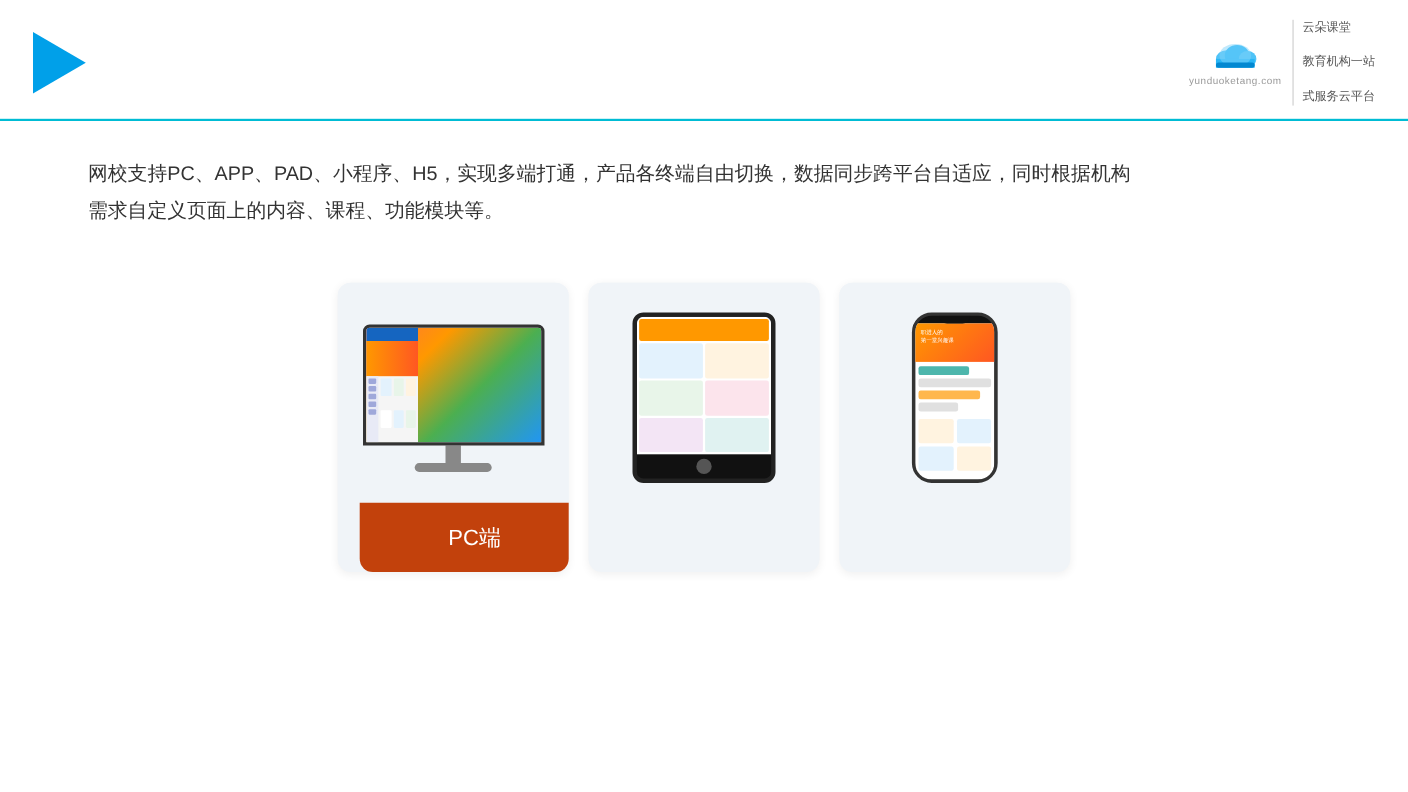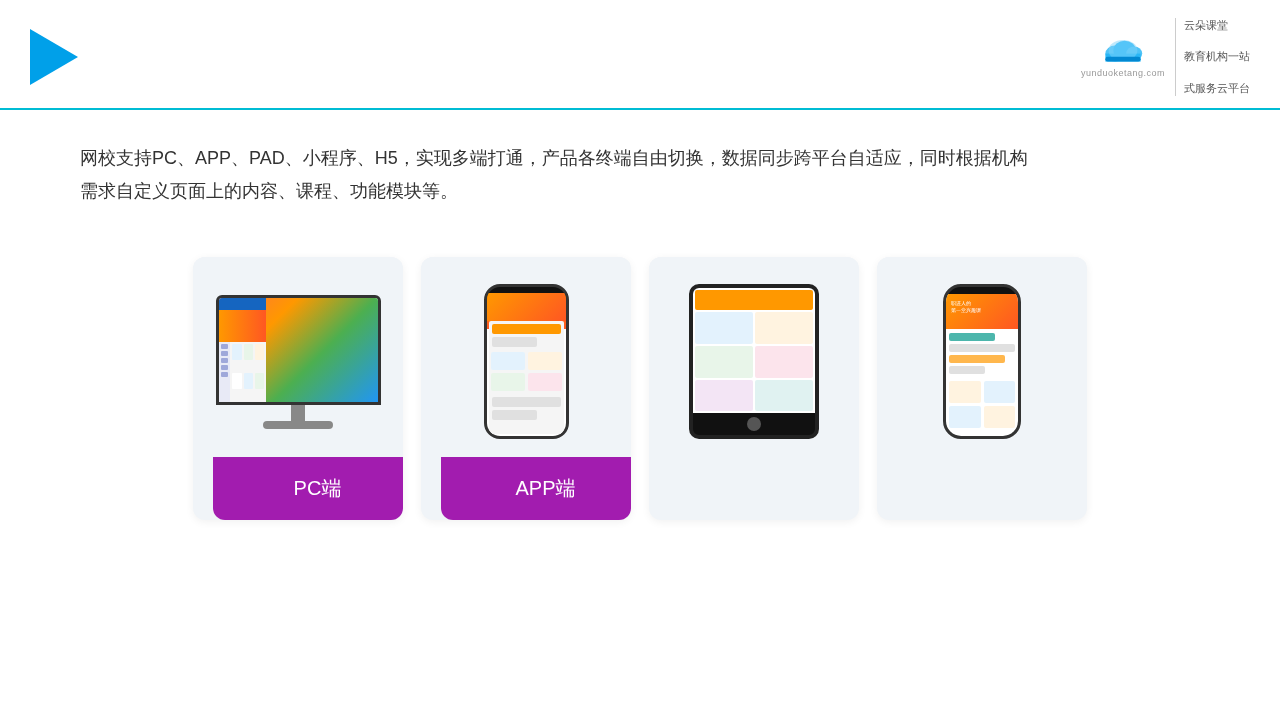--- a/index.html
+++ b/index.html
@@ -104,21 +104,21 @@
       height: 200px;
       display: flex;
       align-items: center;
       justify-content: center;
       padding: 20px 15px 10px;
       background: #f0f4f8;
     }
 
     .device-label {
       width: 100%;
-      background: #a21caf;
+      background: #c2410c;
       color: #fff;
       font-size: 20px;
       font-weight: 500;
       text-align: center;
       padding: 18px 0;
       border-radius: 0 0 12px 12px;
       margin-left: 39px;
     }
 
     
@@ -414,43 +414,20 @@
             </div>
           </div>
         </div>
         <div class="monitor-stand-neck"></div>
         <div class="monitor-stand-base"></div>
       </div>
     </div>
     <div class="device-label">PC端</div>
   </div>
 
-  <div class="device-card">
-    <div class="device-image-area">
-      <div class="phone-mockup">
-        <div class="phone-notch"></div>
-        <div class="phone-screen">
-          <div style="height:28px;background:linear-gradient(135deg,#ff9800,#ff5722);"></div>
-          <div class="phone-screen-content">
-            <div class="phone-screen-row orange"></div>
-            <div class="phone-screen-row short"></div>
-            <div style="display:grid;grid-template-columns:1fr 1fr;gap:3px;padding:2px;">
-              <div style="height:18px;background:#e3f2fd;border-radius:2px;"></div>
-              <div style="height:18px;background:#fff3e0;border-radius:2px;"></div>
-              <div style="height:18px;background:#e8f5e9;border-radius:2px;"></div>
-              <div style="height:18px;background:#fce4ec;border-radius:2px;"></div>
-            </div>
-            <div class="phone-screen-row" style="margin-top:4px;"></div>
-            <div class="phone-screen-row short"></div>
-          </div>
-        </div>
-      </div>
-    </div>
-    <div class="device-label">APP端</div>
-  </div>
 
   <div class="device-card">
     <div class="device-image-area">
       <div class="pad-mockup">
         <div class="pad-screen">
           <div class="pad-header"></div>
           <div style="background:#e3f2fd;border-radius:2px;"></div>
           <div style="background:#fff3e0;border-radius:2px;"></div>
           <div style="background:#e8f5e9;border-radius:2px;"></div>
           <div style="background:#fce4ec;border-radius:2px;"></div>

